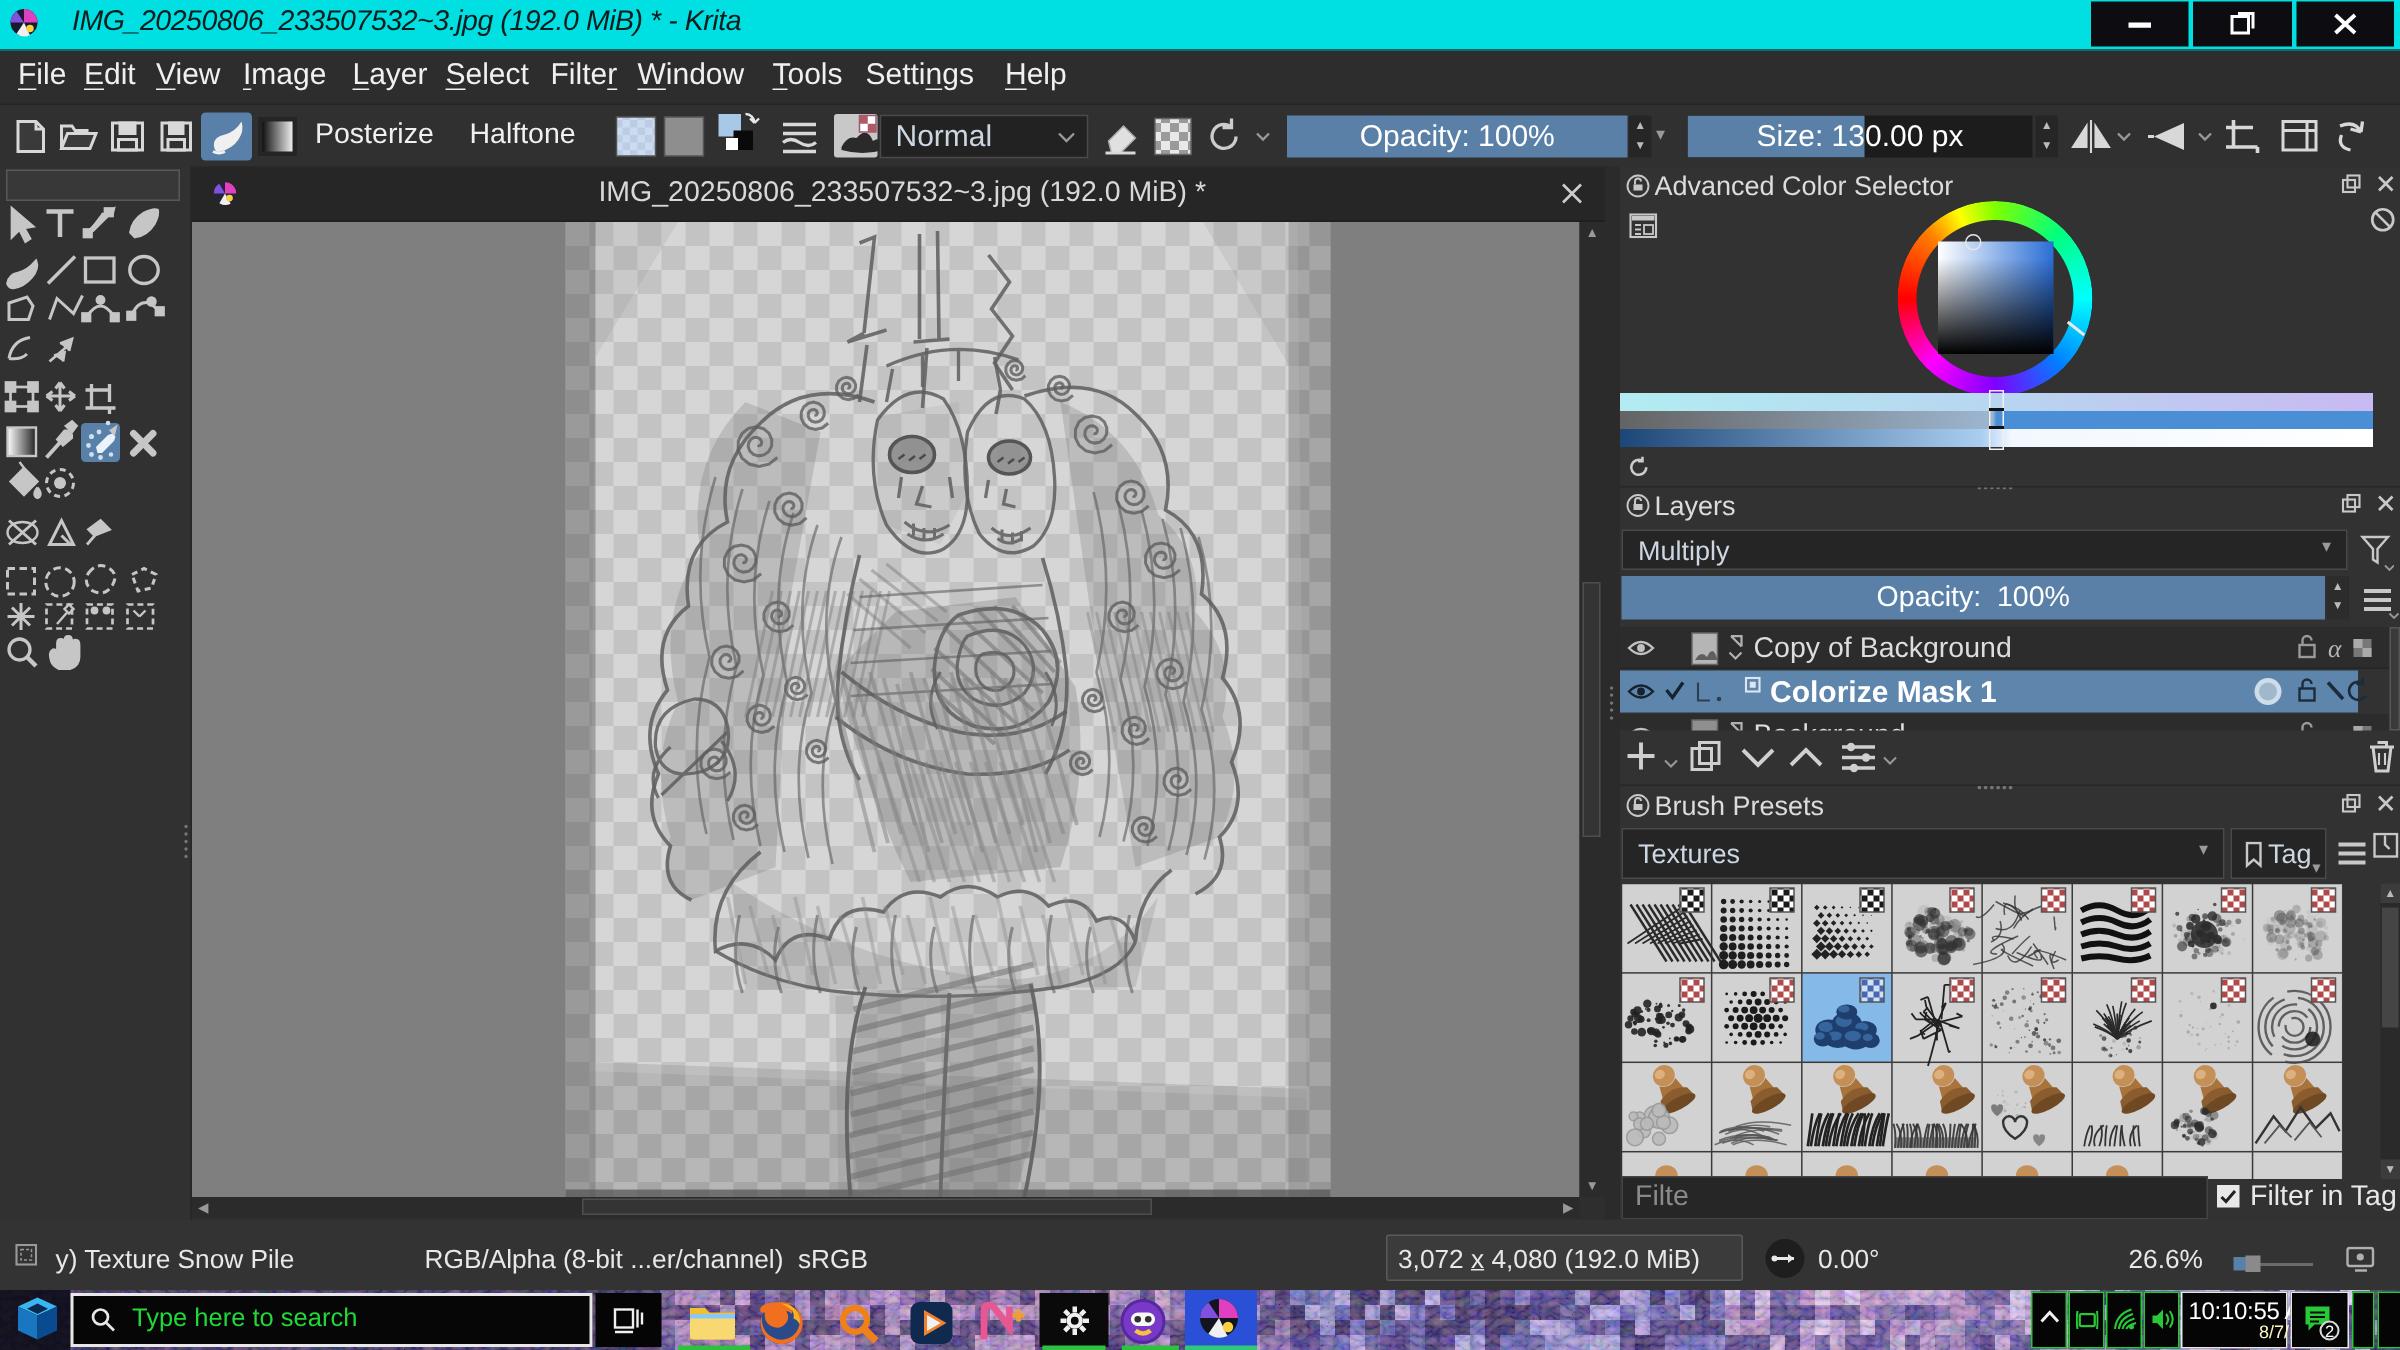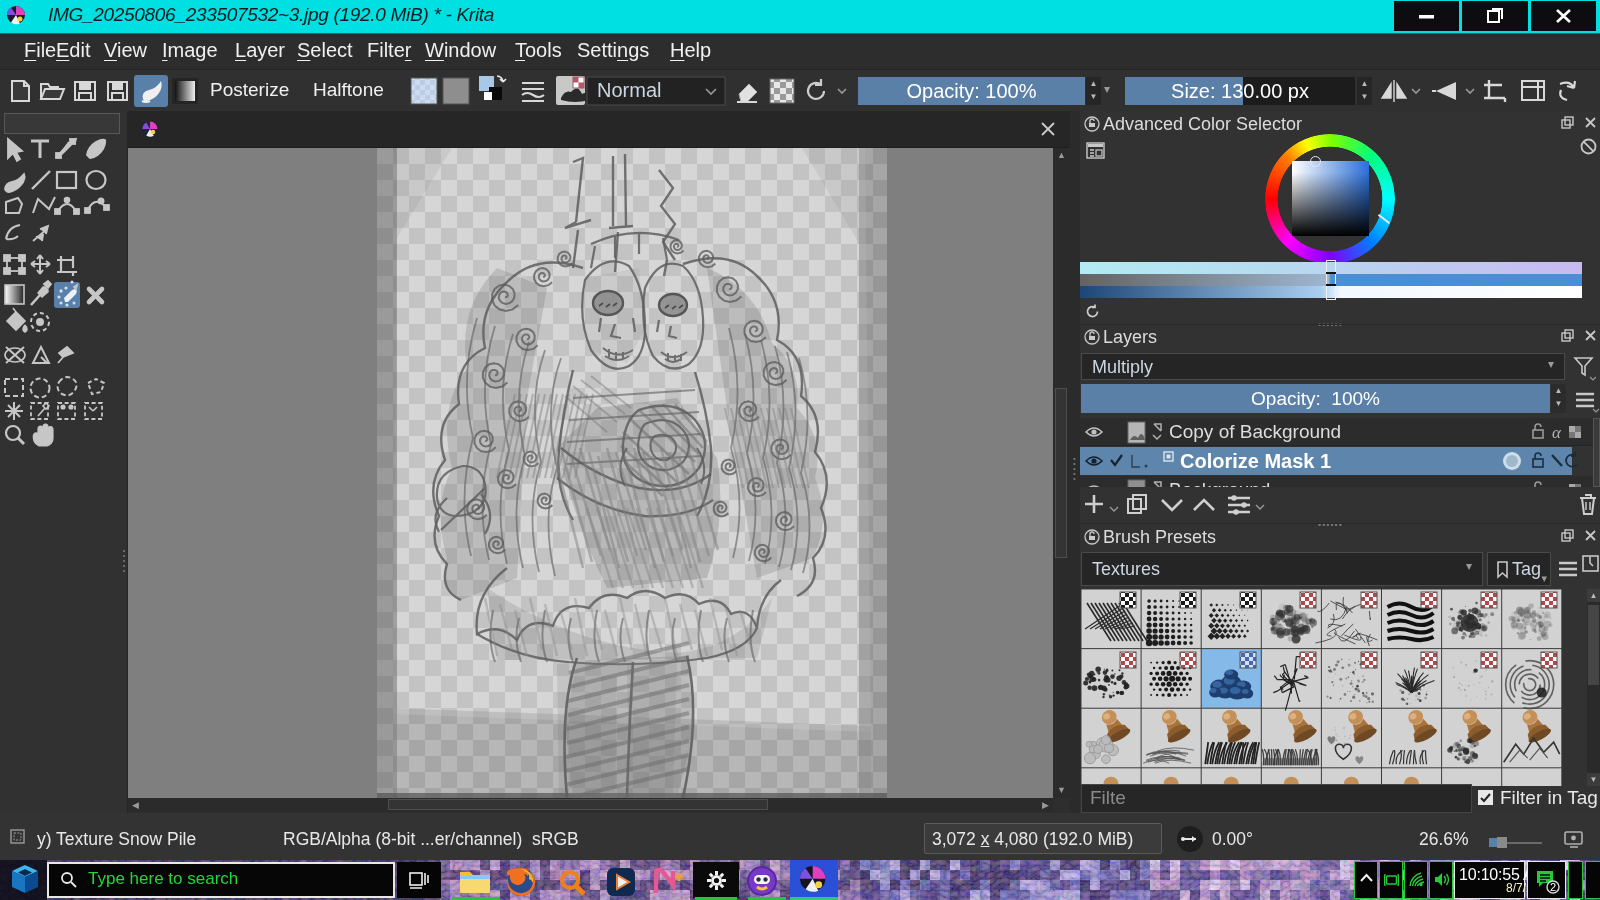--- a/index.html
+++ b/index.html
@@ -68,21 +68,21 @@
         </svg>
       </div>
     <div class="winbtn" style="left:1531px;width:65px;">
         <svg width="65" height="30" viewBox="0 0 65 30" style="left:0;top:0;">
           <path d="M26,9 l13,12 M39,9 l-13,12" stroke="#fff" stroke-width="2.6"></path>
         </svg>
       </div>
   </div>
 
   <div id="menubar">
-    <span class="mi" style="left:12px;margin-left:12px;"><u>F</u>ile</span>
+    <span class="mi" style="left:12px;"><u>F</u>ile</span>
     <span class="mi" style="left:56px;"><u>E</u>dit</span>
     <span class="mi" style="left:104px;"><u>V</u>iew</span>
     <span class="mi" style="left:162px;"><u>I</u>mage</span>
     <span class="mi" style="left:235px;"><u>L</u>ayer</span>
     <span class="mi" style="left:297px;"><u>S</u>elect</span>
     <span class="mi" style="left:367px;">Filte<u>r</u></span>
     <span class="mi" style="left:425px;"><u>W</u>indow</span>
     <span class="mi" style="left:515px;"><u>T</u>ools</span>
     <span class="mi" style="left:577px;">Setti<u>n</u>gs</span>
     <span class="mi" style="left:670px;"><u>H</u>elp</span>
@@ -291,20 +291,21 @@
           <circle cx="124" cy="440" r="1.1"></circle>
           <circle cx="124" cy="445" r="1.1"></circle>
           <circle cx="124" cy="450" r="1.1"></circle>
           <circle cx="124" cy="455" r="1.1"></circle>
           <circle cx="124" cy="460" r="1.1"></circle>
         </g>
     </svg>
   </div>
 
   <div id="tabbar">
+    <div id="tabtitle">IMG_20250806_233507532~3.jpg (192.0 MiB) *</div>
     <svg style="left:13px;top:9px;" width="18" height="18" viewBox="0 0 24 24">
       <circle cx="12" cy="12" r="10" fill="#242436"></circle>
       <path d="M12,2 a10,10 0 0 1 10,10 l-10,0 z" fill="#e040c0"></path>
       <path d="M2,12 a10,10 0 0 1 5,-8.6 l5,8.6 z" fill="#8050e0"></path>
       <path d="M7,20.6 a10,10 0 0 0 10,0.5 l-5,-9.1 z" fill="#f0f0f0"></path>
       <circle cx="16" cy="16" r="3" fill="#f8d040"></circle>
     </svg>
     <svg style="left:912px;top:10px;" width="16" height="16" viewBox="0 0 16 16">
         <path d="M2,2 L14,14 M14,2 L2,14" stroke="#cccccc" stroke-width="1.8"></path>
       </svg>

